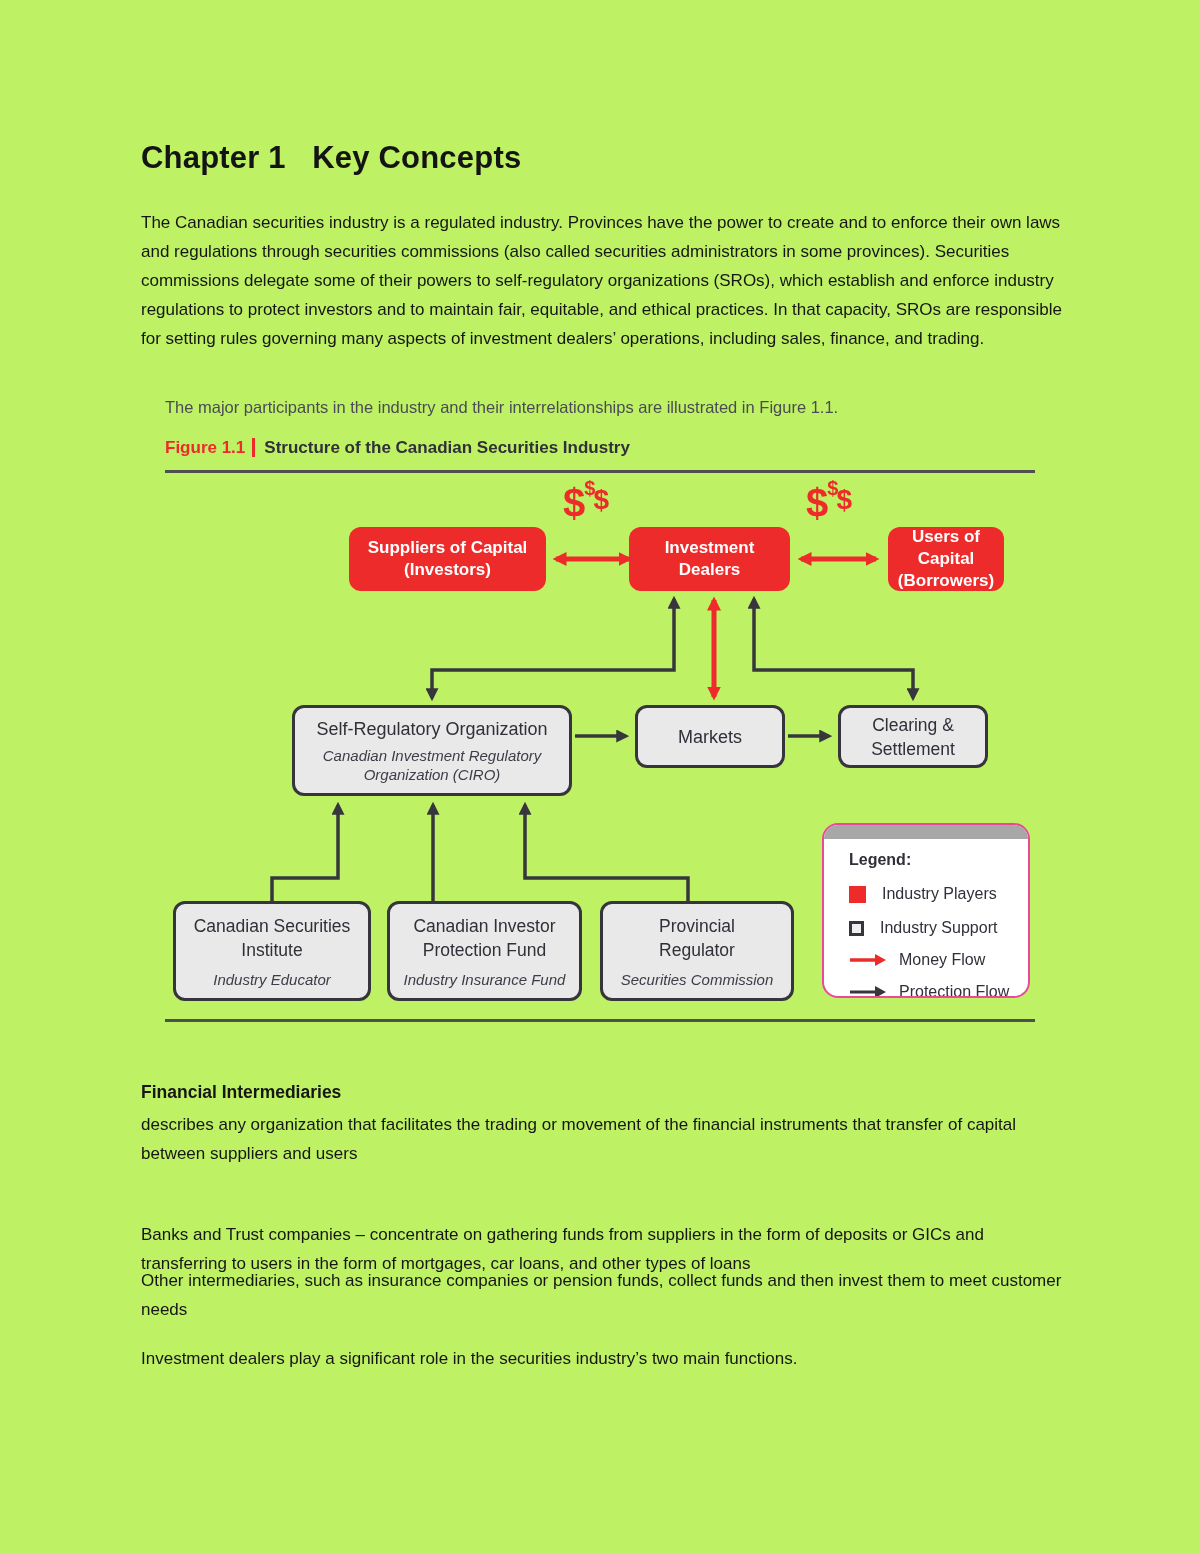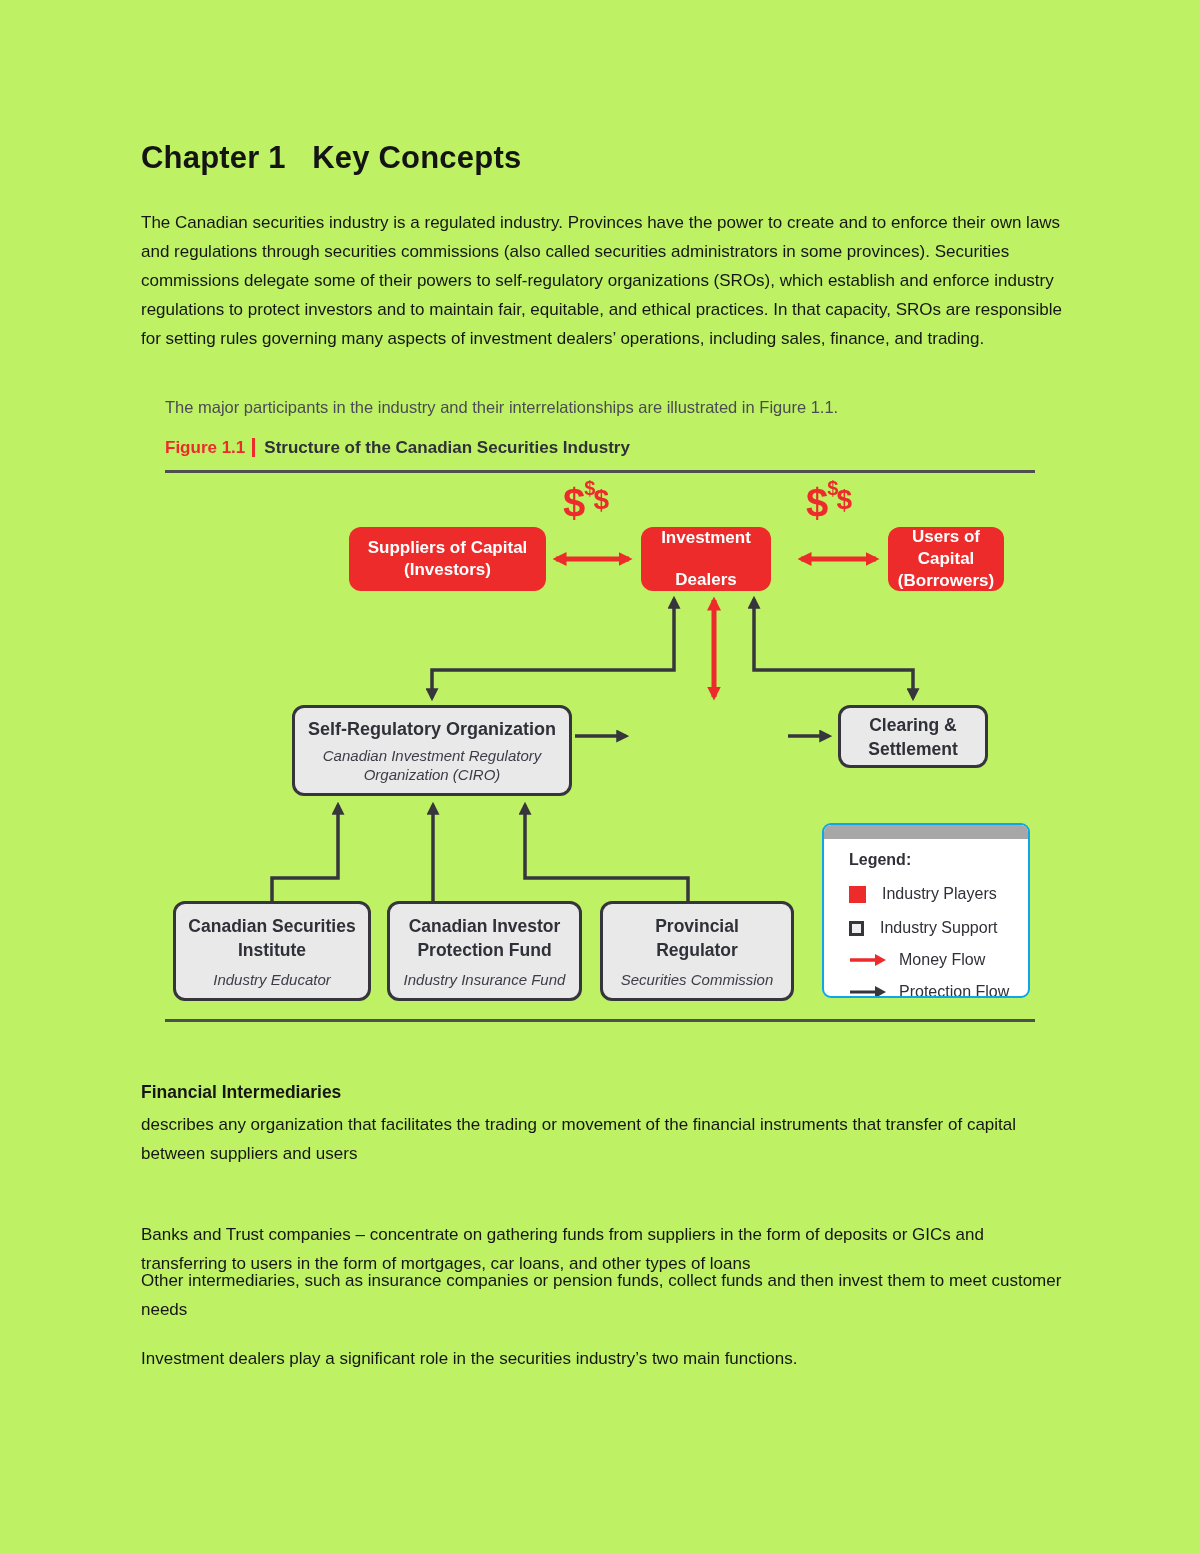--- a/index.html
+++ b/index.html
@@ -43,34 +43,34 @@
   .lr{stroke:var(--red);stroke-width:5;fill:none;}
   .head-black{fill:var(--dark);}
   .head-red{fill:var(--red);}
 
   .node{
     position:absolute;border-radius:12px;display:flex;flex-direction:column;
     justify-content:center;align-items:center;text-align:center;
   }
   .node.red{background:var(--red);color:#fff;font-weight:700;font-size:17px;line-height:22px;}
   .node.gray{background:var(--box_fill);border:3px solid var(--box_border);color:var(--box_text);}
-  .node .ttl{font-weight:700;font-size:17.5px;line-height:24px;color:var(--box_text);text-align:center;}
+  .node .ttl{font-weight:400;font-size:17.5px;line-height:24px;color:var(--box_text);text-align:center;}
   .node .sub{font-style:italic;font-size:15px;line-height:19px;color:#3C3D47;margin-top:8px;}
   .sro .ttl{font-size:18px;}
   .sro .sub{margin-top:5px;width:236px;}
   .markets .ttl{font-size:18px;}
 
   .dollars{position:absolute;color:var(--red);font-weight:700;white-space:nowrap;}
   .dollars .d1{font-size:40px;}
   .dollars .d2{font-size:20px;vertical-align:22px;margin-left:-1px;}
   .dollars .d3{font-size:28px;vertical-align:8px;margin-left:-2px;}
 
   .legend{
     position:absolute;left:657px;top:350px;width:208px;height:175px;
-    background:#fff;border:2px solid #0ea5e9;border-radius:9px;overflow:hidden;
+    background:#fff;border:2px solid #ec4899;border-radius:16px;overflow:hidden;
   }
   .legend-bar{height:14px;background:#A7A7A7;}
   .legend-title{font-weight:700;font-size:16px;color:var(--box_text);margin:12px 0 8px 25px;}
   .legend-row{display:flex;align-items:center;margin:16px 0 10px 25px;font-size:16px;color:var(--box_text);}
   .legend-row.arrow-row{margin-top:14px;}
   .sw{display:inline-block;width:17px;height:17px;margin-right:16px;flex:none;}
   .red-sw{background:var(--red);}
   .support-sw{width:15px;height:15px;background:#EFEFEF;border:3px solid var(--box_border);}
   .legend-arrow{margin-right:12px;flex:none;}
 
@@ -126,32 +126,35 @@
       <span class="d1">$</span><span class="d2">$</span><span class="d3">$</span>
     </div>
     <div class="dollars" style="left:641px;top:4px;">
       <span class="d1">$</span><span class="d2">$</span><span class="d3">$</span>
     </div>
 
     <div class="node red" style="left:184px;top:54px;width:197px;height:64px;">
       <div>Suppliers of Capital</div>
       <div>(Investors)</div>
     </div>
-    <div class="node red" style="left:476px;top:54px;width:130px;height:64px;justify-content:space-between;">
+    <div class="node red" style="left:464px;top:54px;width:161px;height:64px;">
       <div>Investment</div>
       <div>Dealers</div>
     </div>
     <div class="node red" style="left:723px;top:54px;width:116px;height:64px;">
       <div>Users of Capital</div>
       <div>(Borrowers)</div>
     </div>
 
     <div class="node gray sro" style="left:127px;top:232px;width:280px;height:91px;">
       <div class="ttl">Self-Regulatory Organization</div>
       <div class="sub">Canadian Investment Regulatory Organization (CIRO)</div>
+    </div>
+    <div class="node gray markets" style="left:470px;top:232px;width:150px;height:63px;">
+      <div class="ttl">Markets</div>
     </div>
     <div class="node gray" style="left:673px;top:232px;width:150px;height:63px;">
       <div class="ttl">Clearing &amp;</div>
       <div class="ttl">Settlement</div>
     </div>
 
     <div class="node gray" style="left:222px;top:428px;width:195px;height:100px;">
       <div class="ttl">Canadian Investor</div>
       <div class="ttl">Protection Fund</div>
       <div class="sub">Industry Insurance Fund</div>

